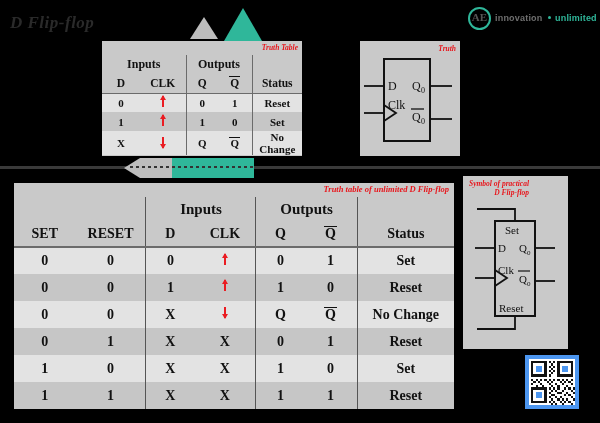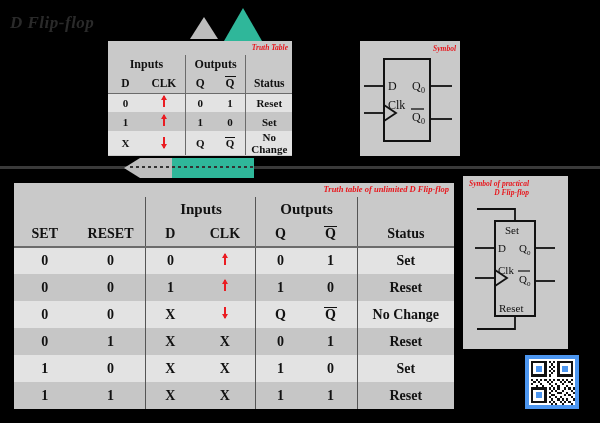--- a/index.html
+++ b/index.html
@@ -65,21 +65,21 @@
       width:1.4px;height:11px;background:#ea1c22;}
   .arrow-up:after{content:"";position:absolute;left:.5px;top:0;
       border-left:3.2px solid transparent;border-right:3.2px solid transparent;
       border-bottom:5px solid #ea1c22;}
   .arrow-dn:after{content:"";position:absolute;left:.5px;bottom:0;
       border-left:3.2px solid transparent;border-right:3.2px solid transparent;
       border-top:5px solid #ea1c22;}
   .redx{color:#ea1c22;}
 
   
-  #top-table-panel{left:108px;top:41px;width:184px;height:115px;}
+  #top-table-panel{left:102px;top:41px;width:200px;height:115px;}
   #top-table-panel .grp{font-size:12px;height:18px;}
   #top-table-panel .hdr{font-size:11.5px;height:20px;}
   #top-table-panel .row{font-size:11px;height:19px;}
   #top-table-panel .thickline{border-bottom:1.6px solid #6b6b6b;}
   .vsep{border-left:1.3px solid #6b6b6b;}
 
   
   #main-table-panel{left:14px;top:183px;width:440px;height:222px;}
   #main-table-panel .grp{font-size:15px;height:24px;}
   #main-table-panel .hdr{font-size:14px;height:26px;}
@@ -105,20 +105,28 @@
 </head>
 <body>
 
 <div class="slide">
 
   <div class="title">D Flip-flop</div>
 
   <div class="tri tri-gray"></div>
   <div class="tri tri-teal"></div>
 
+  <div class="logo">
+    <div class="logo-mark">
+      <span>AE</span>
+    </div>
+    <div class="logo-txt1">innovation</div>
+    <div class="logo-dot"></div>
+    <div class="logo-txt2">unlimited</div>
+  </div>
 
   <div class="panel" id="top-table-panel">
     <div class="cap" style="right:4px;top:2px;">Truth Table</div>
     <div class="flexcol" style="padding:14px 0 0 0;">
       <table class="tt">
         <colgroup>
           <col style="width:19%">
             <col style="width:23%">
             <col style="width:16%">
           <col style="width:17%">
@@ -157,21 +165,21 @@
           <td class="vsep">Q</td>
           <td><span class="ovl">Q</span></td>
           <td class="vsep">No Change</td>
         </tr>
       </tbody>
         </table>
     </div>
   </div>
 
   <div class="panel" id="symbol-panel">
-    <div class="cap" style="right:4px;top:3px;">Symbol</div>
+    <div class="cap" style="right:4px;top:3px;">Truth</div>
     <svg class="dgm" viewBox="0 0 100 115">
       <rect x="24" y="18" width="46" height="82" fill="none" stroke="#111" stroke-width="2"></rect>
       <line x1="4" y1="45" x2="24" y2="45" stroke="#111" stroke-width="1.8"></line>
       <line x1="4" y1="72" x2="24" y2="72" stroke="#111" stroke-width="1.8"></line>
       <line x1="70" y1="45" x2="92" y2="45" stroke="#111" stroke-width="1.8"></line>
       <line x1="70" y1="78" x2="92" y2="78" stroke="#111" stroke-width="1.8"></line>
       <polyline points="24,64 36,72 24,80" fill="none" stroke="#111" stroke-width="1.8"></polyline>
       <text x="28" y="49" font-family="Liberation Serif, serif" font-size="12" fill="#111">D</text>
       <text x="28" y="68" font-family="Liberation Serif, serif" font-size="12" fill="#111">Clk</text>
       <text x="52" y="49" font-family="Liberation Serif, serif" font-size="12" fill="#111">Q</text>

